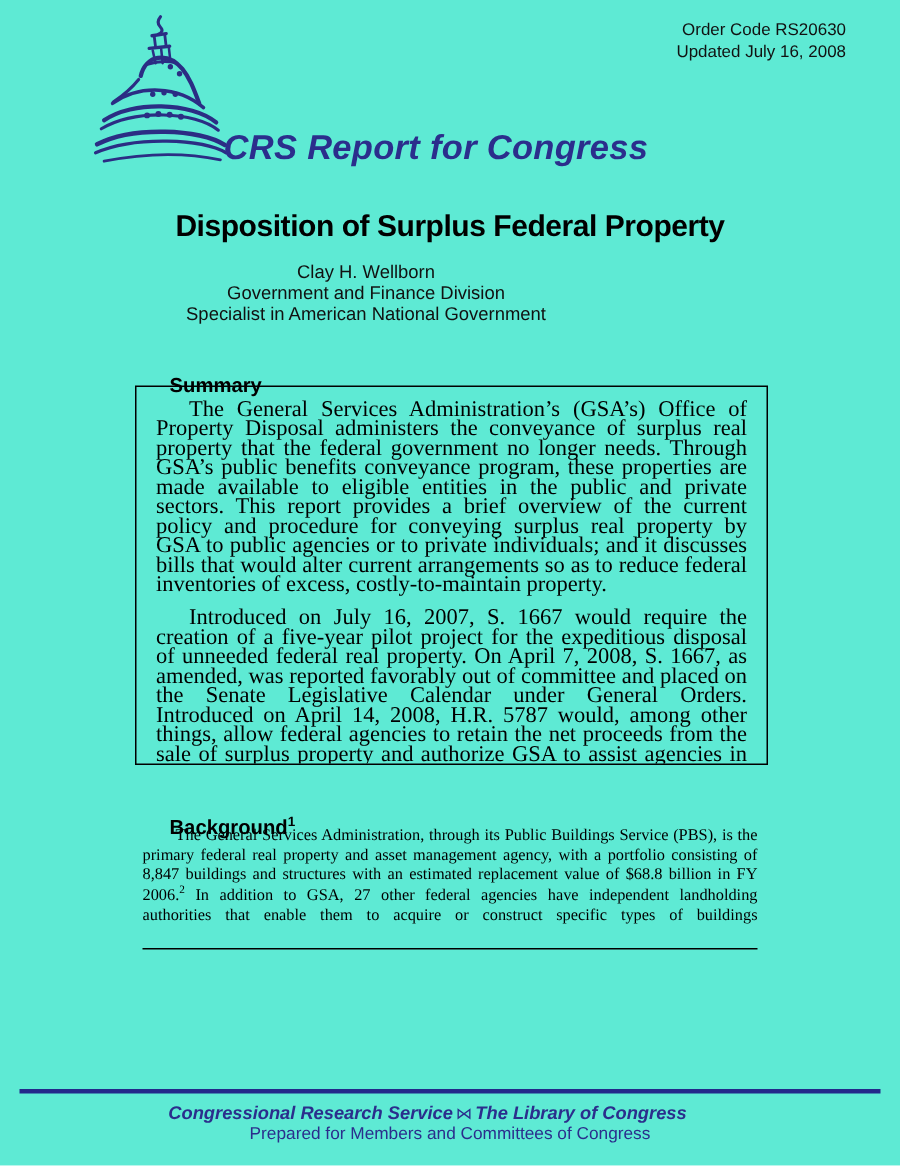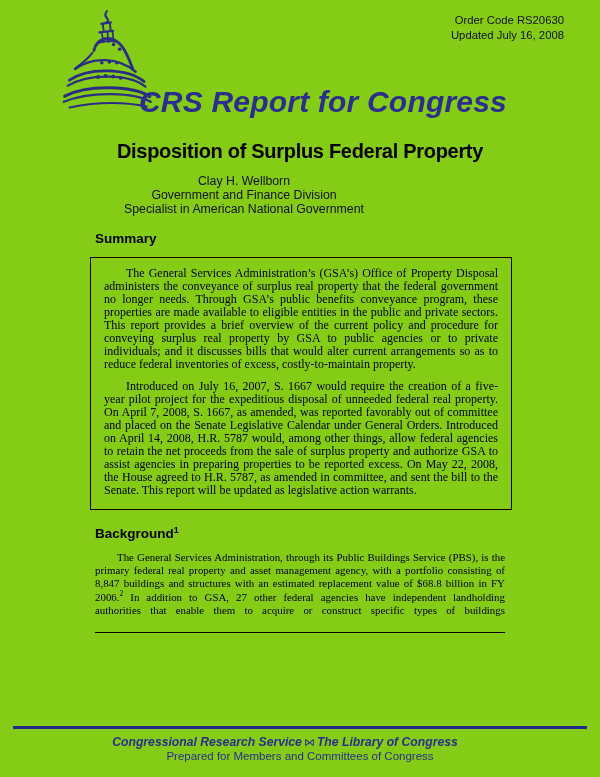--- a/index.html
+++ b/index.html
@@ -1,20 +1,20 @@
 <!DOCTYPE html>
 <html><head>
 <meta charset="utf-8">
 <style>
   html, body { margin: 0; padding: 0; background: #ffffff; }
   .page {
     position: relative;
     width: 600px;
     height: 777px;
-    background: #84cc16;
+    background: #5eead4;
     overflow: hidden;
     font-family: "Liberation Serif", serif;
     color: #000;
   }
   
   .order-block {
     position: absolute;
     top: 13px;
     right: 36px;
     text-align: right;
@@ -25,24 +25,24 @@
   }
   .logo {
     position: absolute;
     left: 60px;
     top: 8px;
     width: 94px;
     height: 104px;
   }
   .brand {
     position: absolute;
-    left: 139px;
+    left: 149px;
     top: 85px;
     font-family: "Liberation Sans", sans-serif;
-    font-size: 30px;
+    font-size: 23px;
     font-weight: 700;
     font-style: italic;
     letter-spacing: 0.2px;
     color: #2b2e8c;
     white-space: nowrap;
   }
   
   .title {
     position: absolute;
     top: 140px;
@@ -64,21 +64,21 @@
     text-align: center;
     font-family: "Liberation Sans", sans-serif;
     font-size: 12.3px;
     line-height: 13.8px;
     color: #111;
   }
   
   .sec-heading {
     position: absolute;
     left: 95px;
-    margin: 0;
+    margin: 18px;
     font-family: "Liberation Sans", sans-serif;
     font-size: 13.5px;
     font-weight: 700;
     color: #000;
   }
   .h-summary { top: 231px; }
   .h-background { top: 526px; }
   .sec-heading sup { font-size: 9px; vertical-align: super; line-height: 0; }
   
   .summary-box {
@@ -87,21 +87,21 @@
     top: 257px;
     width: 422px;
     height: 253px;
     box-sizing: border-box;
     border: 1px solid #000;
     padding: 9px 13px;
     overflow: hidden;
   }
   .summary-box p {
     margin: 0 0 9px 0;
-    font-size: 12px;
+    font-size: 15px;
     line-height: 13px;
     text-align: justify;
     text-indent: 22px;
   }
   
   .body-para {
     position: absolute;
     left: 95px;
     top: 551px;
     width: 410px;

